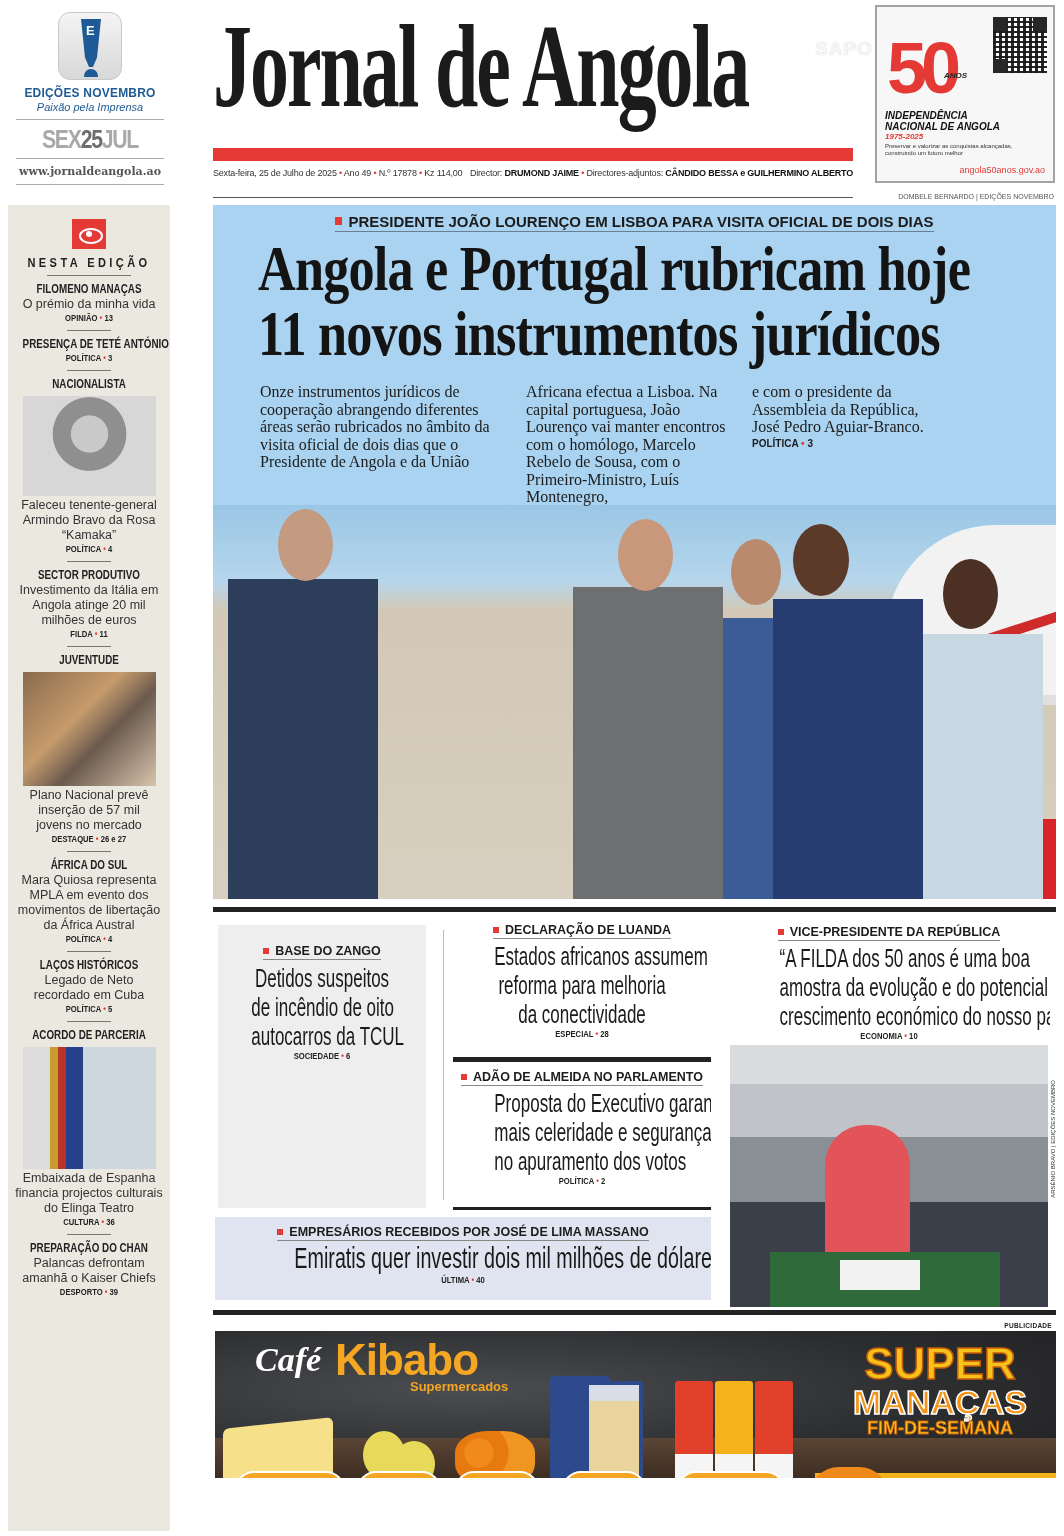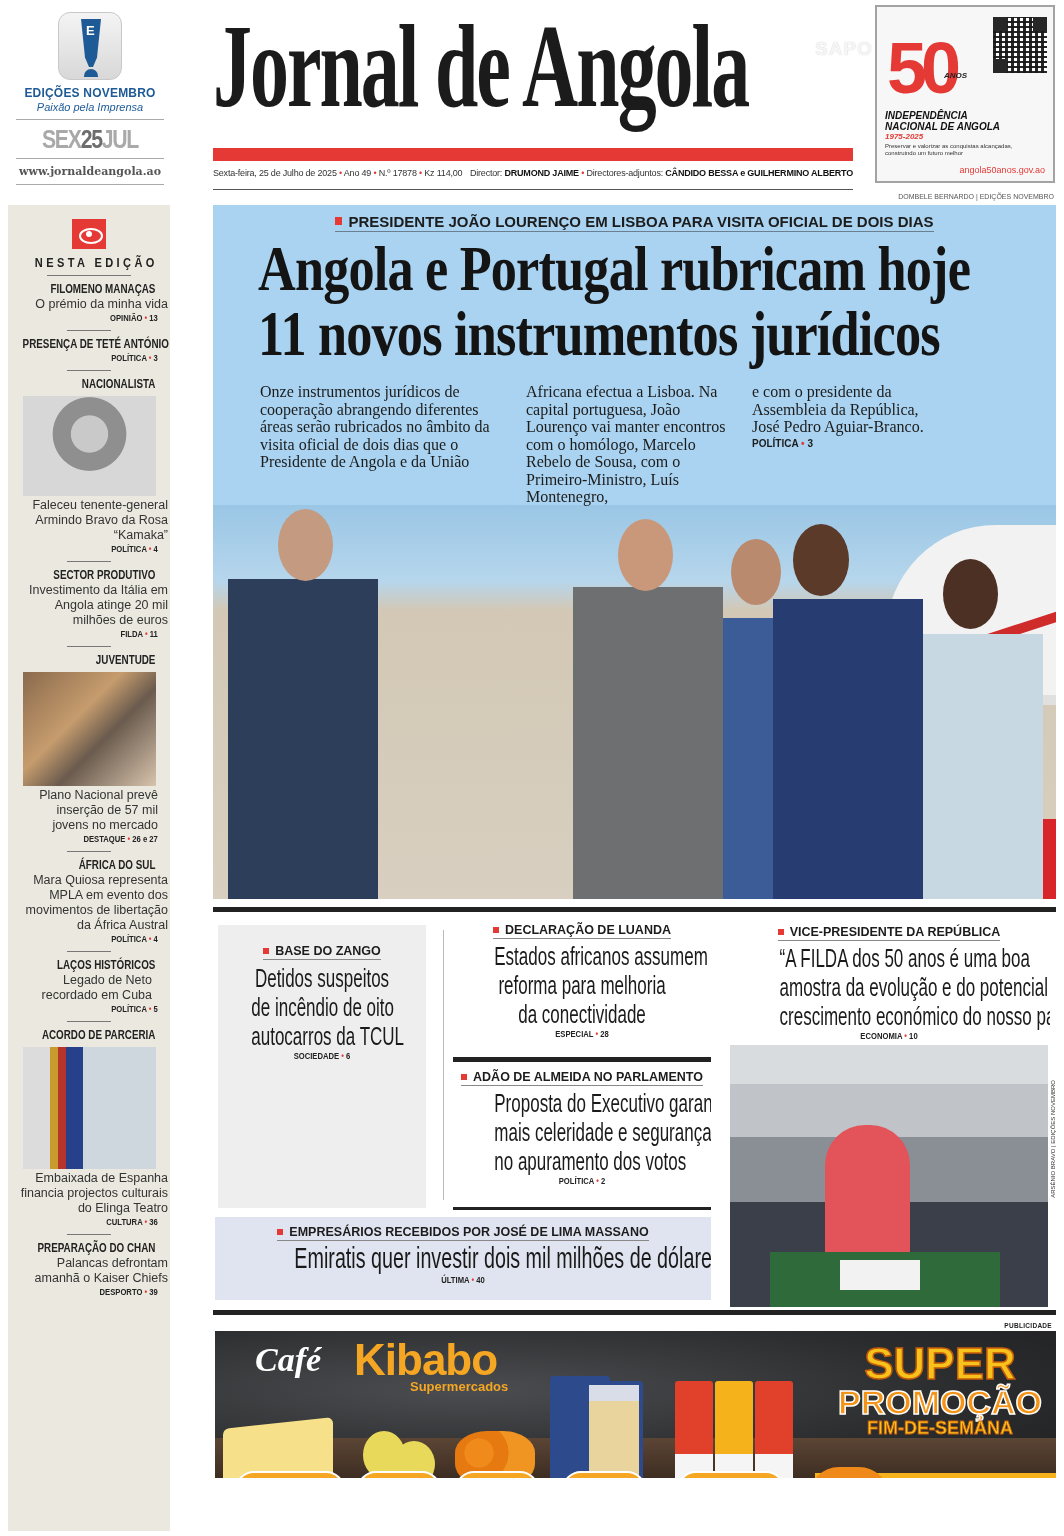--- a/index.html
+++ b/index.html
@@ -17,21 +17,21 @@
   .brand .hr { height: 1px; background: #aaa; margin: 6px 6px; }
   .brand .date { font: bold 25px "Liberation Sans", sans-serif; color: #a9a9a9; letter-spacing: -1.5px; transform: scaleX(.85); line-height: 26px; }
   .brand .date .d { color: #6d6d6d; }
   .brand .url { font: bold 11px "DejaVu Serif", serif; color: #555; margin-top: 2px; }
 
   
   .masthead { position: absolute; left: 213px; top: -8px; width: 640px; height: 148px; overflow: hidden; }
   .masthead .title { font: bold 118px "Liberation Serif", serif; letter-spacing: -3px; color: #1b1b1b; transform: scaleX(.66); transform-origin: left top; white-space: nowrap; line-height: 150px; }
   .sapo { position: absolute; left: 815px; top: 38px; font: bold 19px "Liberation Sans", sans-serif; color: rgba(255,255,255,.85); text-shadow: 0 0 1px #bbb; letter-spacing: 1px; }
   .redbar { position: absolute; left: 213px; top: 148px; width: 640px; height: 13px; background: #e53935; }
-  .infoline { position: absolute; left: 213px; top: 168px; width: 640px; font: 9px "Liberation Sans", sans-serif; color: #333; display: flex; justify-content: space-between; border-bottom: 1px solid #555; padding-bottom: 11px; letter-spacing: -.2px; }
+  .infoline { position: absolute; left: 213px; top: 168px; width: 640px; font: 9px "Liberation Sans", sans-serif; color: #333; display: flex; justify-content: space-between; border-bottom: 1px solid #555; padding-bottom: 19px; letter-spacing: -.2px; }
   .infoline b { font-weight: bold; color: #111; }
   .infoline .sep { color: #e53935; }
 
   
   .ad50 { position: absolute; left: 875px; top: 5px; width: 180px; height: 178px; border: 2px solid #a3a3a3; background: #f7f7f7; }
   .ad50 .fifty { position: absolute; left: 10px; top: 20px; font: bold 72px "Liberation Sans", sans-serif; color: #e53935; letter-spacing: -6px; }
   .ad50 .anos { position: absolute; left: 67px; top: 64px; font: bold italic 8px "Liberation Sans", sans-serif; color: #222; }
   .ad50 .qr { position: absolute; left: 116px; top: 10px; width: 54px; height: 56px;
       background:
         linear-gradient(#111,#111) 0 0/14px 14px no-repeat,
@@ -40,21 +40,21 @@
         repeating-linear-gradient(90deg,#111 0 3px,#fff 3px 6px),
         repeating-linear-gradient(0deg,#111 0 2px,#fff 2px 5px);
       background-blend-mode: normal, normal, normal, multiply; opacity: .9; }
   .ad50 .h1 { position: absolute; left: 8px; top: 103px; font: bold italic 10px "Liberation Sans", sans-serif; color: #111; line-height: 11px; }
   .ad50 .yrs { position: absolute; left: 8px; top: 125px; font: bold italic 8px "Liberation Sans", sans-serif; color: #e53935; }
   .ad50 .small { position: absolute; left: 8px; top: 136px; font: 6px "Liberation Sans", sans-serif; color: #333; width: 130px; line-height: 7px; }
   .ad50 .site { position: absolute; right: 8px; top: 158px; font: 9px "Liberation Sans", sans-serif; color: #e53935; }
   .credit-top { position: absolute; right: 10px; top: 193px; font: 7px "Liberation Sans", sans-serif; color: #555; }
 
   
-  .sidebar { position: absolute; left: 8px; top: 205px; width: 162px; height: 1326px; background: #ebe8df; text-align: right; padding-top: 14px; }
+  .sidebar { position: absolute; left: 8px; top: 205px; width: 162px; height: 1326px; background: #ebe8df; text-align: center; padding-top: 14px; }
   .eye { width: 34px; height: 30px; background: #e53935; margin: 0 auto; position: relative; }
   .eye::before { content: ""; position: absolute; left: 7px; top: 9px; width: 20px; height: 12px; border: 2px solid #fff; border-radius: 50%; }
   .eye::after { content: ""; position: absolute; left: 14px; top: 12px; width: 6px; height: 6px; background: #fff; border-radius: 50%; }
   .nesta { font: bold 13px "Liberation Sans", sans-serif; letter-spacing: 4px; margin-top: 6px; color: #222; transform: scaleX(.85); }
   .sb-rule { width: 44px; height: 1px; background: #777; margin: 5px auto 6px; }
   .sb-rule.wide { width: 84px; }
   .sb-head { font: bold 12px "Liberation Sans", sans-serif; color: #222; transform: scaleX(.82); white-space: nowrap; line-height: 15px; }
   .sb-text { font: 12.5px "Liberation Sans", sans-serif; color: #333; line-height: 15px; padding: 0 2px; }
   .sb-sec { font: bold 9px "Liberation Sans", sans-serif; color: #222; transform: scaleX(.85); line-height: 13px; }
   .sb-sec .dot { color: #e53935; }
@@ -117,21 +117,21 @@
   .vice-photo .model::after { content:""; position:absolute; left:70px; top:8px; width:80px; height:30px; background:#f2f2f2; }
   .vice-credit { position: absolute; left: 1050px; top: 1080px; font: 6px "Liberation Sans", sans-serif; color: #333; writing-mode: vertical-rl; transform: rotate(180deg); white-space: nowrap; }
 
   .emir { left: 215px; top: 1217px; width: 496px; height: 83px; background: #e0e4f0; }
 
   
   .publicidade { position: absolute; right: 12px; top: 1322px; font: bold 6.5px "Liberation Sans", sans-serif; color: #222; letter-spacing: .3px; }
   .ad { position: absolute; left: 215px; top: 1331px; width: 841px; height: 147px; background: radial-gradient(ellipse at 30% 40%, #4b4d50 0%, #2b2c2e 60%, #1f1f20 100%); overflow: hidden; }
   .ad .floor { position: absolute; left: 0; bottom: 0; width: 100%; height: 40px; background: linear-gradient(#5b4535,#3d2d22); }
   .ad .cafe { position: absolute; left: 40px; top: 10px; font: italic bold 34px "Liberation Serif", serif; color: #fff; }
-  .ad .kibabo { position: absolute; left: 120px; top: 4px; font: bold 44px "Liberation Sans", sans-serif; color: #f5a623; letter-spacing: -1px; margin-left: 19px; }
+  .ad .kibabo { position: absolute; left: 120px; top: 4px; font: bold 44px "Liberation Sans", sans-serif; color: #f5a623; letter-spacing: -1px; }
   .ad .super { position: absolute; left: 108px; top: 48px; font: bold 13px "Liberation Sans", sans-serif; color: #f5a623; }
   .prod { position: absolute; border-radius: 50%; }
   .cheese { left: 8px; top: 92px; width: 110px; height: 70px; background: #f6e08a; border-radius: 6px; transform: skewY(-6deg); }
   .apple1 { left: 148px; top: 100px; width: 42px; height: 48px; background: #e8d95a; }
   .apple2 { left: 178px; top: 110px; width: 42px; height: 46px; background: #e8d95a; }
   .tang { left: 240px; top: 100px; width: 80px; height: 55px; background: radial-gradient(circle at 30% 40%, #f08a1a 0 22%, #e67a10 23% 45%, #f19522 46% 100%); border-radius: 40%; }
   .pasta1 { left: 335px; top: 45px; width: 60px; height: 115px; background: #2d4b8c; border-radius: 4px; }
   .pasta2 { left: 370px; top: 50px; width: 58px; height: 112px; background: linear-gradient(#d9dde8 0 15%, #e8d49c 15% 100%); border-radius: 4px; border: 4px solid #2d4b8c; }
   .can { top: 50px; width: 38px; height: 112px; border-radius: 3px; }
   .can1 { left: 460px; background: linear-gradient(#e1402a 0 65%, #f5f5f5 65%); }
@@ -375,21 +375,21 @@
   <div class="pl" style="left:140px; width:90px;">MAÇÃ GOLDEN IMPORTADA KG</div>
   <div class="price" style="left:240px; width:84px;"><span>1.799</span><small>KZ</small></div>
   <div class="pl" style="left:238px; width:90px;">TANGERINA IMPORTADA KG</div>
   <div class="price" style="left:347px; width:84px;"><span>389</span><small>KZ</small></div>
   <div class="pl" style="left:338px; width:100px;">MASSA GRACIA 400GR MACARRÃO, COTOVELO, ESPIRAL E ONDAS</div>
   <div class="price" style="left:462px; width:108px;"><span>259</span><small>KZ</small></div>
   <div class="pl" style="left:462px; width:108px;">REFRIG. LA VITA 330ML VÁRIOS SABORES</div>
 
   <div class="promo">
     <div class="s1">SUPER</div>
-    <div class="s2">PROMOÇÃO</div>
+    <div class="s2">MANAÇAS</div>
     <div class="s3">FIM-DE-SEMANA</div>
   </div>
   <div class="daysband"></div>
   <div class="daysbadge">
     <div>SEXTA</div>
     <div>SÁBADO</div>
     <div>DOMINGO</div>
   </div>
   <div class="dates">
     <div>DE 25, JULHO</div>

